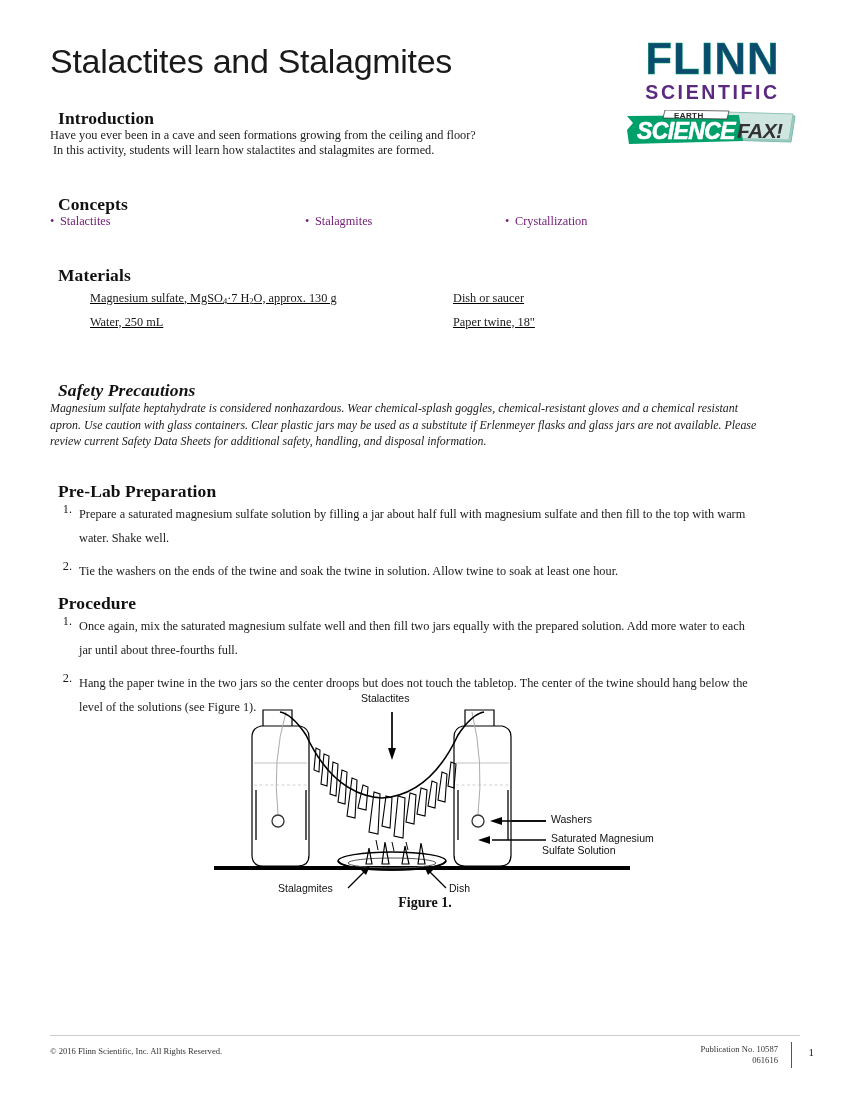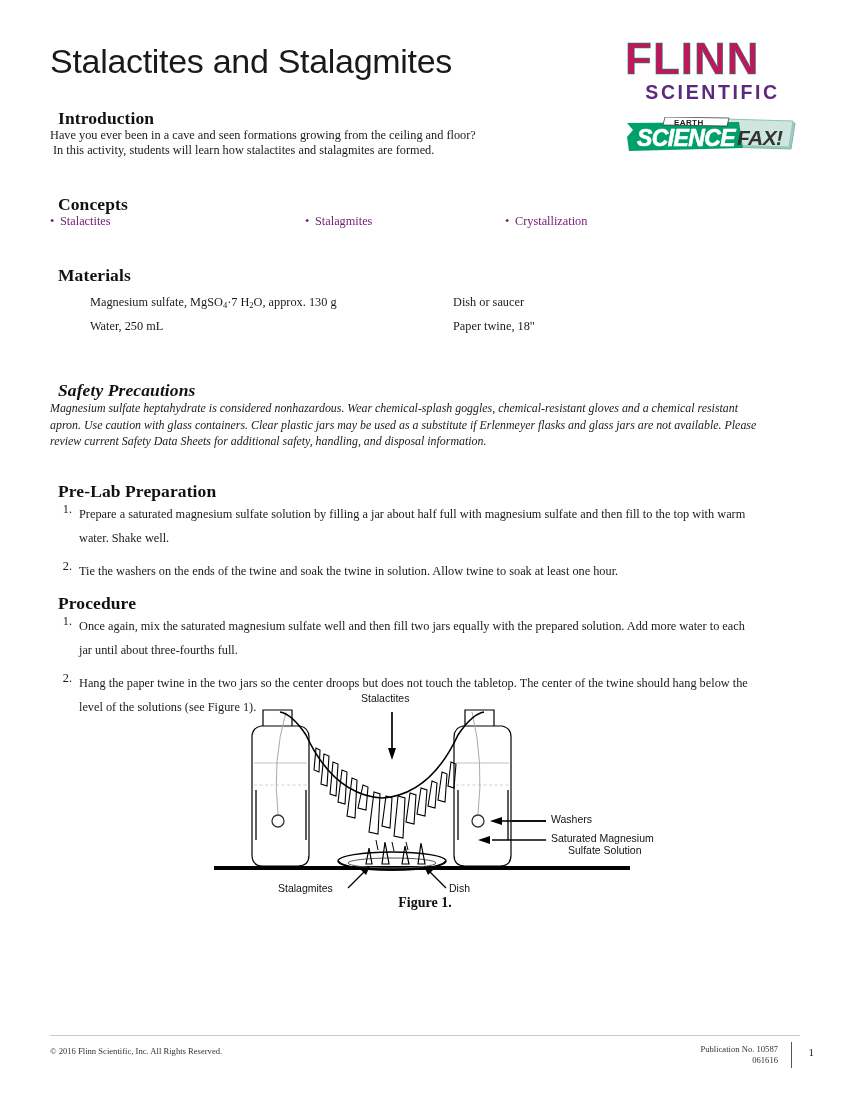--- a/index.html
+++ b/index.html
@@ -46,37 +46,37 @@
     top: 38px;
     width: 175px;
     height: 120px;
   }
   .logo-flinn {
     font-family: "Liberation Sans", sans-serif;
     font-weight: bold;
     font-size: 44px;
     line-height: 42px;
     letter-spacing: 1px;
-    color: #be185d;
-    text-align: left;
+    color: #0c4a6e;
+    text-align: center;
     -webkit-text-stroke: 0.4px #00a06b;
   }
   .logo-scientific {
     font-family: "Liberation Sans", sans-serif;
     font-weight: bold;
     font-size: 19.5px;
     line-height: 22px;
     letter-spacing: 2.6px;
     color: #5b2a7e;
     text-align: center;
     margin-top: 1px;
   }
   .ribbon {
     position: relative;
-    margin-top: 14px;
+    margin-top: 7px;
     height: 38px;
     text-align: center;
   }
   .ribbon svg {
     position: absolute;
     left: 0; top: 0;
   }
   .ribbon-earth {
     position: absolute;
     left: 49px;
@@ -161,21 +161,22 @@
   
   .materials {
     position: absolute;
     left: 90px;
     top: 286px;
     width: 660px;
   }
   .mat-row {
     display: flex;
     height: 24px;
-    align-items: flex-end;
+    align-items: center;
+    text-decoration: underline;
   }
   .mat-left {
     width: 363px;
     font-size: 12.3px;
     color: #1a1a1a;
   }
   .mat-right {
     font-size: 12.3px;
     color: #1a1a1a;
   }
@@ -434,21 +435,21 @@
       <line x1="142" y1="198" x2="160" y2="180" stroke="#000" stroke-width="1.3"></line>
       <polygon points="164,176 155,180 160,185" fill="#000"></polygon>
 
       <line x1="240" y1="198" x2="222" y2="180" stroke="#000" stroke-width="1.3"></line>
       <polygon points="218,176 227,180 222,185" fill="#000"></polygon>
     </svg>
 
     <div class="fig-label" style="left:155px; top:2px;">Stalactites</div>
     <div class="fig-label" style="left:345px; top:123px;">Washers</div>
     <div class="fig-label" style="left:345px; top:142px;">Saturated Magnesium</div>
-    <div class="fig-label" style="left:362px; top:154px;">Sulfate Solution</div>
+    <div class="fig-label" style="left:336px; top:154px;">Sulfate Solution</div>
     <div class="fig-label" style="left:72px; top:192px;">Stalagmites</div>
     <div class="fig-label" style="left:243px; top:192px;">Dish</div>
   </div>
 
   <div class="figure-caption">Figure 1.</div>
 
   <div class="footer-rule"></div>
   <div class="footer-left">© 2016 Flinn Scientific, Inc. All Rights Reserved.</div>
   <div class="footer-right">
     <div>Publication No. 10587</div>

